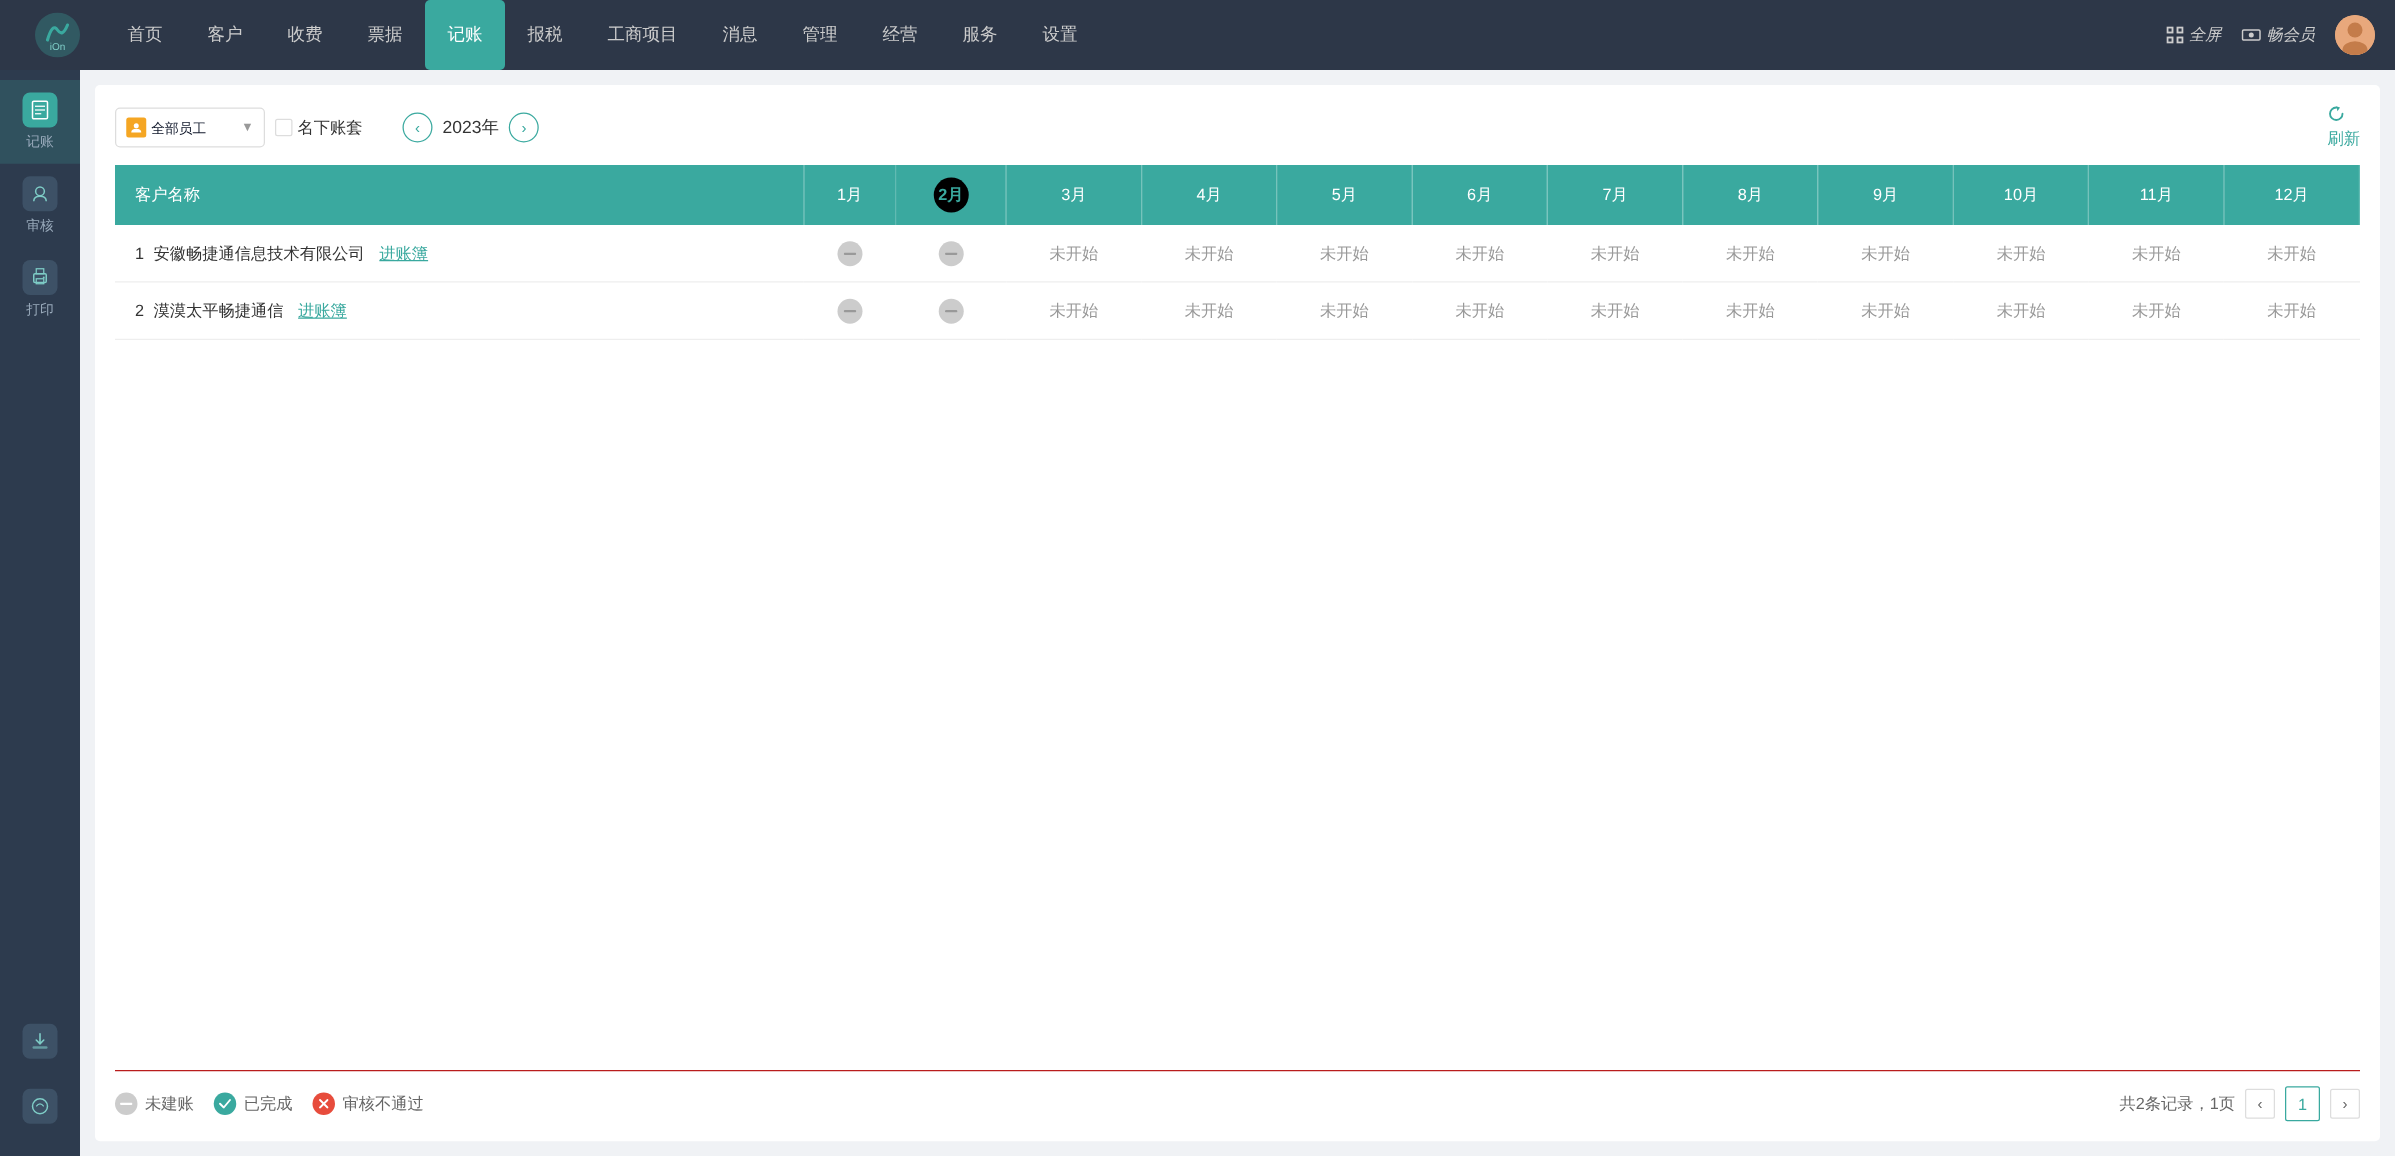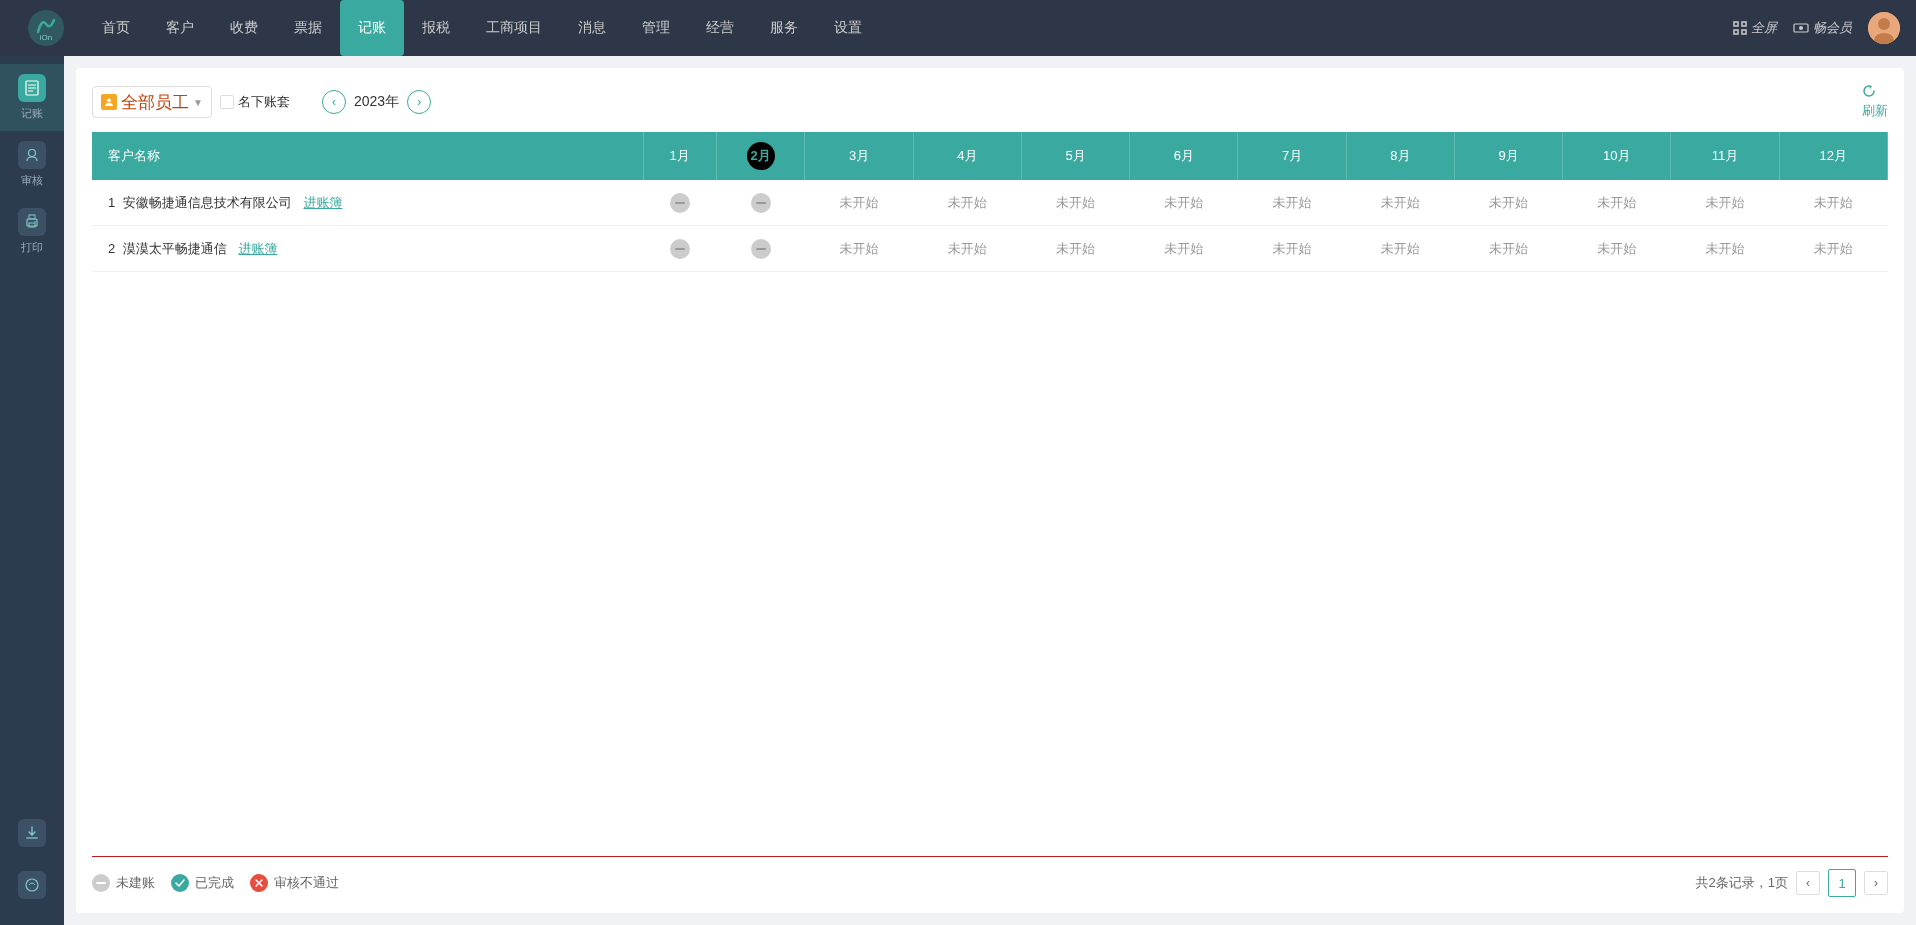--- a/index.html
+++ b/index.html
@@ -31,21 +31,21 @@
     .sidebar-bottom-item { width: 100%; display: flex; flex-direction: column; align-items: center; padding: 10px 0; cursor: pointer; color: #aab; font-size: 11px; gap: 4px; }
 
     
     .content { flex: 1; background: #f0f2f5; padding: 12px; display: flex; flex-direction: column; }
     .content-card { background: #fff; border-radius: 4px; flex: 1; padding: 16px; display: flex; flex-direction: column; }
 
     
     .toolbar { display: flex; align-items: center; gap: 8px; margin-bottom: 12px; }
     .employee-select { display: flex; align-items: center; border: 1px solid #ddd; border-radius: 4px; padding: 0 8px; height: 32px; gap: 4px; cursor: pointer; min-width: 120px; background: #fff; }
     .employee-select-icon { width: 16px; height: 16px; background: #f5a623; border-radius: 2px; display: flex; align-items: center; justify-content: center; color: white; font-size: 10px; flex-shrink: 0; }
-    .employee-select-text { font-size: 17px; color: #c2410c; flex: 1; }
+    .employee-select-text { font-size: 11px; color: #0f172a; flex: 1; }
     .employee-select-arrow { color: #999; font-size: 10px; }
     .search-input-wrap { display: flex; align-items: center; border: 1px solid #ddd; border-radius: 4px; height: 32px; background: #fff; }
     .search-input { border: none; outline: none; padding: 0 8px; font-size: 13px; color: #999; width: 200px; }
     .search-btn { width: 32px; height: 32px; display: flex; align-items: center; justify-content: center; cursor: pointer; color: #666; border-left: 1px solid #ddd; }
     .checkbox-wrap { display: flex; align-items: center; gap: 4px; cursor: pointer; }
     .checkbox { width: 14px; height: 14px; border: 1px solid #ddd; border-radius: 2px; }
     .checkbox-label { font-size: 13px; color: #333; }
     .year-nav { display: flex; align-items: center; gap: 8px; margin-left: 24px; }
     .year-nav-btn { width: 24px; height: 24px; border-radius: 50%; border: 1px solid #3aa99f; color: #3aa99f; display: flex; align-items: center; justify-content: center; cursor: pointer; font-size: 12px; }
     .year-text { font-size: 14px; color: #333; }

